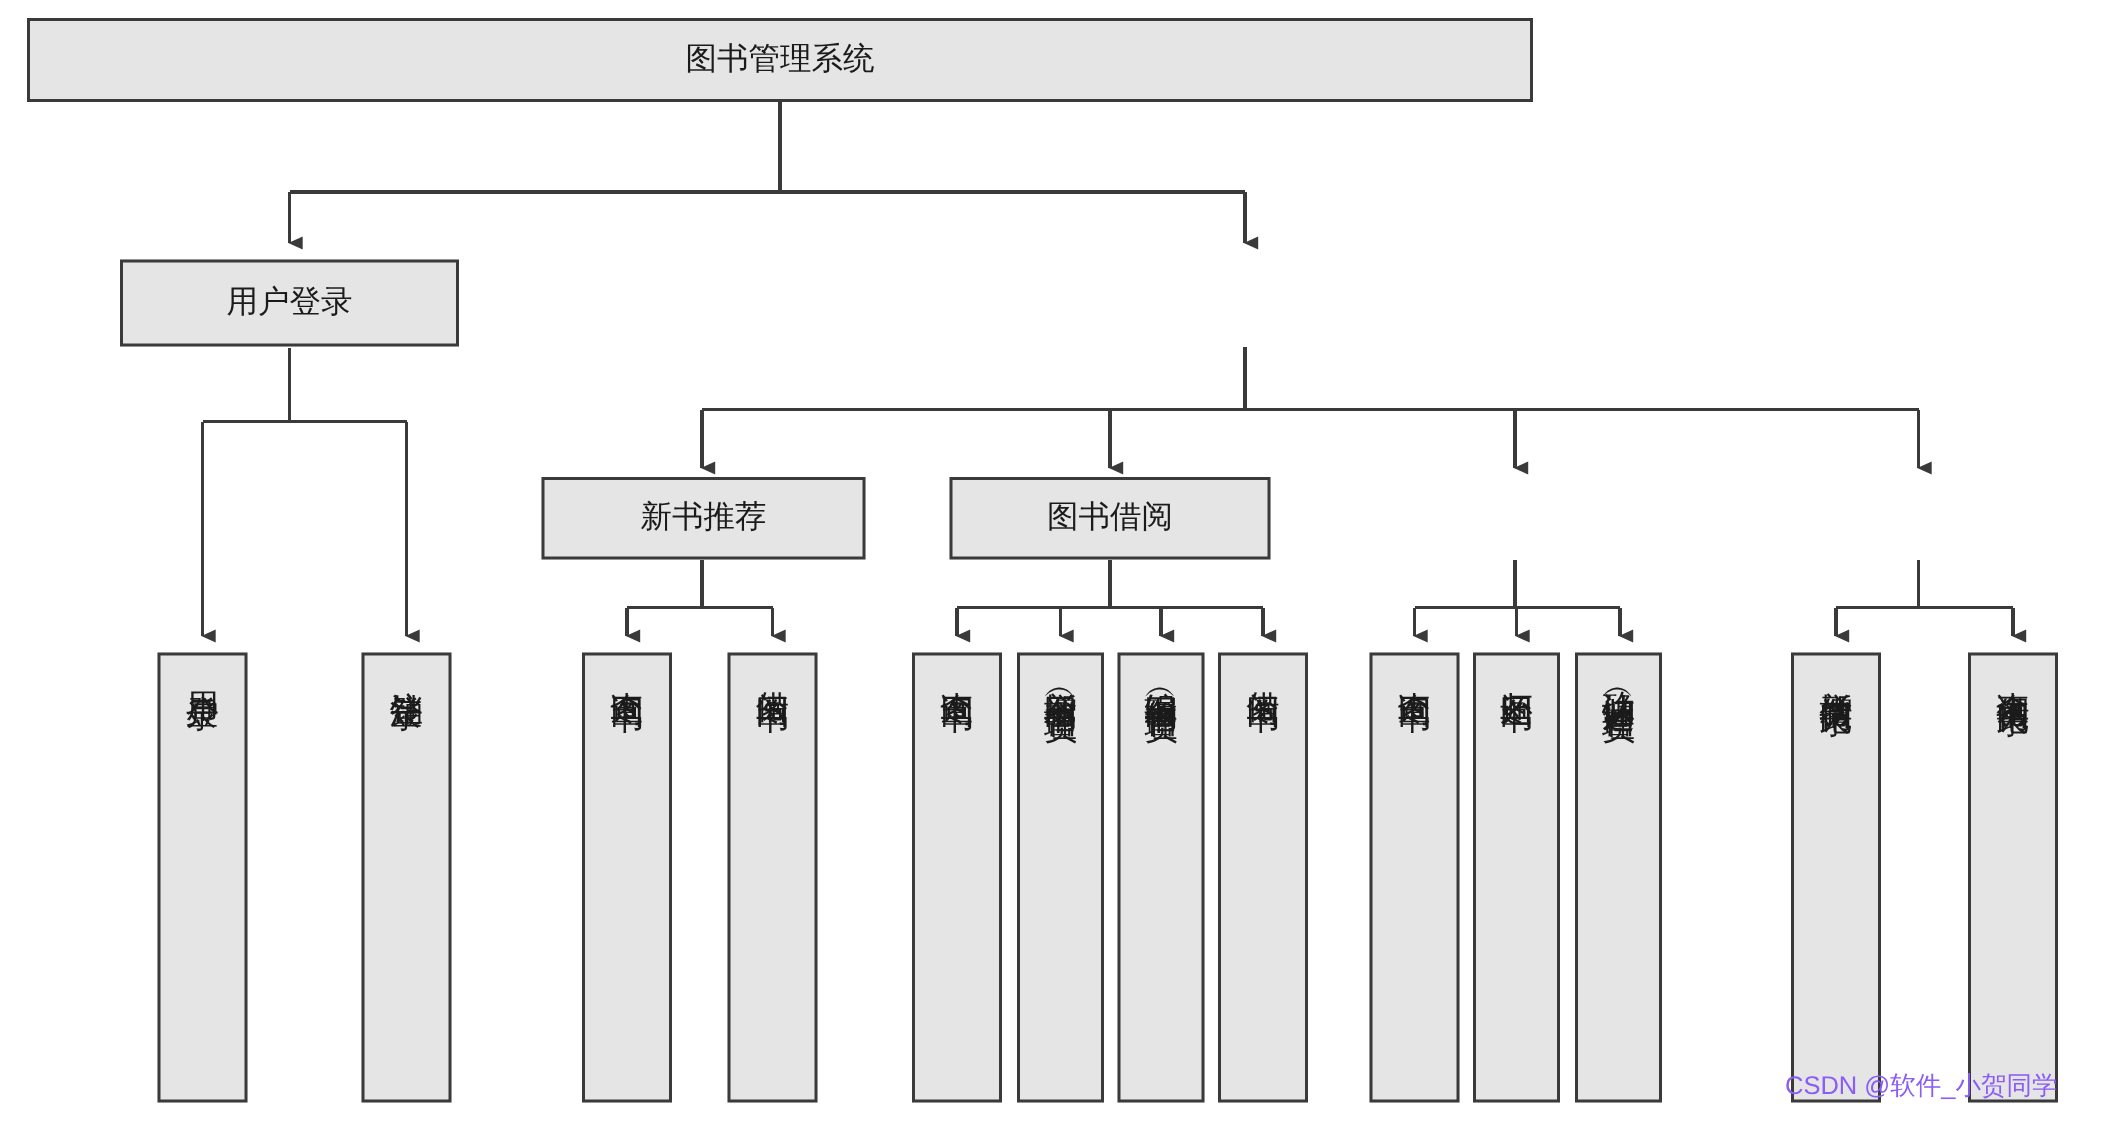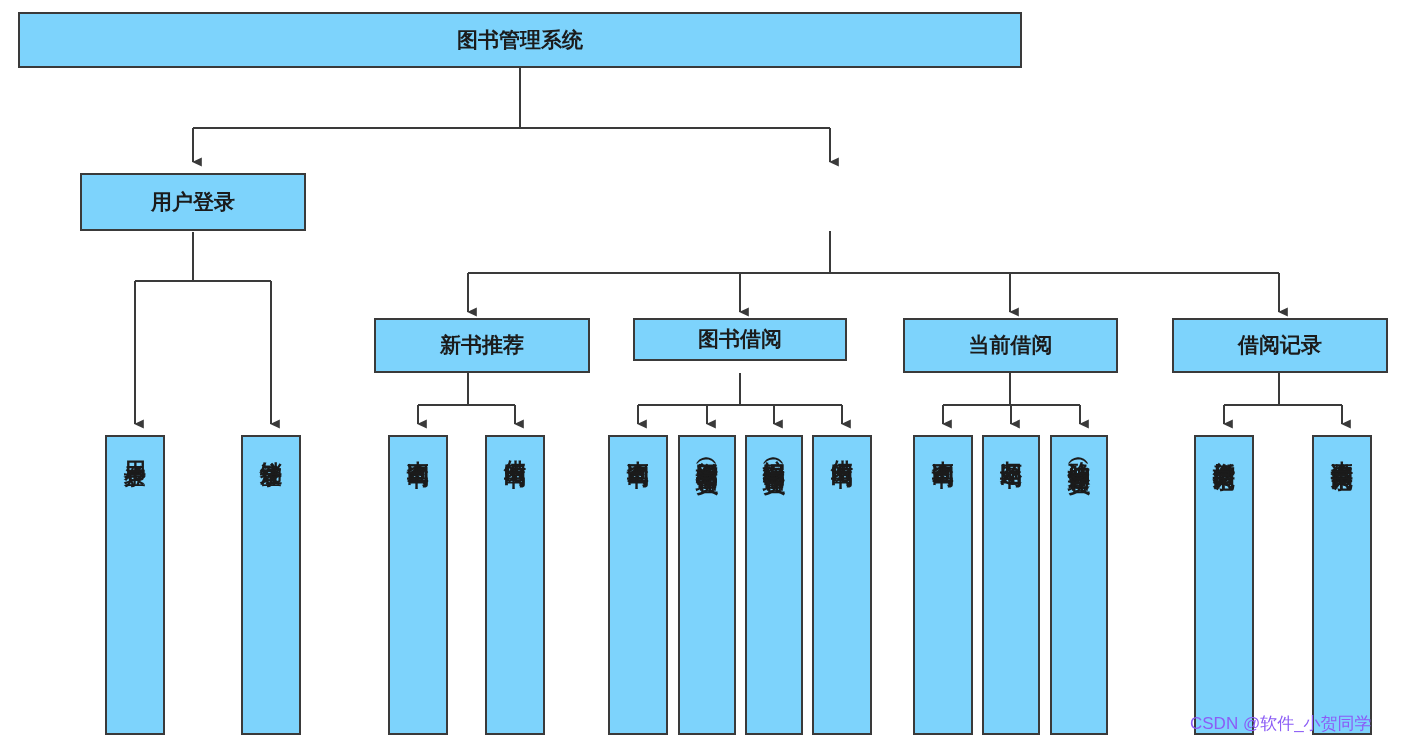--- a/index.html
+++ b/index.html
@@ -22,27 +22,26 @@
   svg.wires {
     position: absolute;
     left: 0;
     top: 0;
     width: 1405px;
     height: 747px;
   }
   .node {
     position: absolute;
     box-sizing: border-box;
-    background: #7dd3fc;
+    background: #e5e5e5;
     border: 2px solid #3a3a3a;
     display: flex;
     align-items: center;
     justify-content: center;
     color: #1b1b1b;
-    font-weight: bold;
   }
   .node .label {
     display: block;
     text-align: center;
     line-height: 1.18;
     white-space: pre;
   }
   .node.horizontal .label {
     font-size: 21px;
   }
@@ -128,35 +127,29 @@
 
   <div class="node horizontal" style="left:18px; top:12px; width:1004px; height:56px;">
     <span class="label">图书管理系统</span>
   </div>
 
   <div class="node horizontal" style="left:80px; top:173px; width:226px; height:58px;">
     <span class="label">用户登录</span>
   </div>
 
 
-  <div class="node horizontal" style="left:361px; top:318px; width:216px; height:55px;margin-left:13px;">
+  <div class="node horizontal" style="left:361px; top:318px; width:216px; height:55px;">
     <span class="label">新书推荐</span>
   </div>
 
-  <div class="node horizontal" style="left:633px; top:318px; width:214px; height:43px;">
+  <div class="node horizontal" style="left:633px; top:318px; width:214px; height:55px;">
     <span class="label">图书借阅</span>
   </div>
 
-  <div class="node horizontal" style="left:903px; top:318px; width:215px; height:55px;">
-    <span class="label">当前借阅</span>
-  </div>
-
-  <div class="node horizontal" style="left:1172px; top:318px; width:216px; height:55px;">
-    <span class="label">借阅记录</span>
-  </div>
+
 
   <div class="node vertical" style="left:105px; top:435px; width:60px; height:300px;">
     <span class="label">用户登录</span>
   </div>
 
   <div class="node vertical" style="left:241px; top:435px; width:60px; height:300px;">
     <span class="label">注销登录</span>
   </div>
 
   <div class="node vertical" style="left:388px; top:435px; width:60px; height:300px;">

